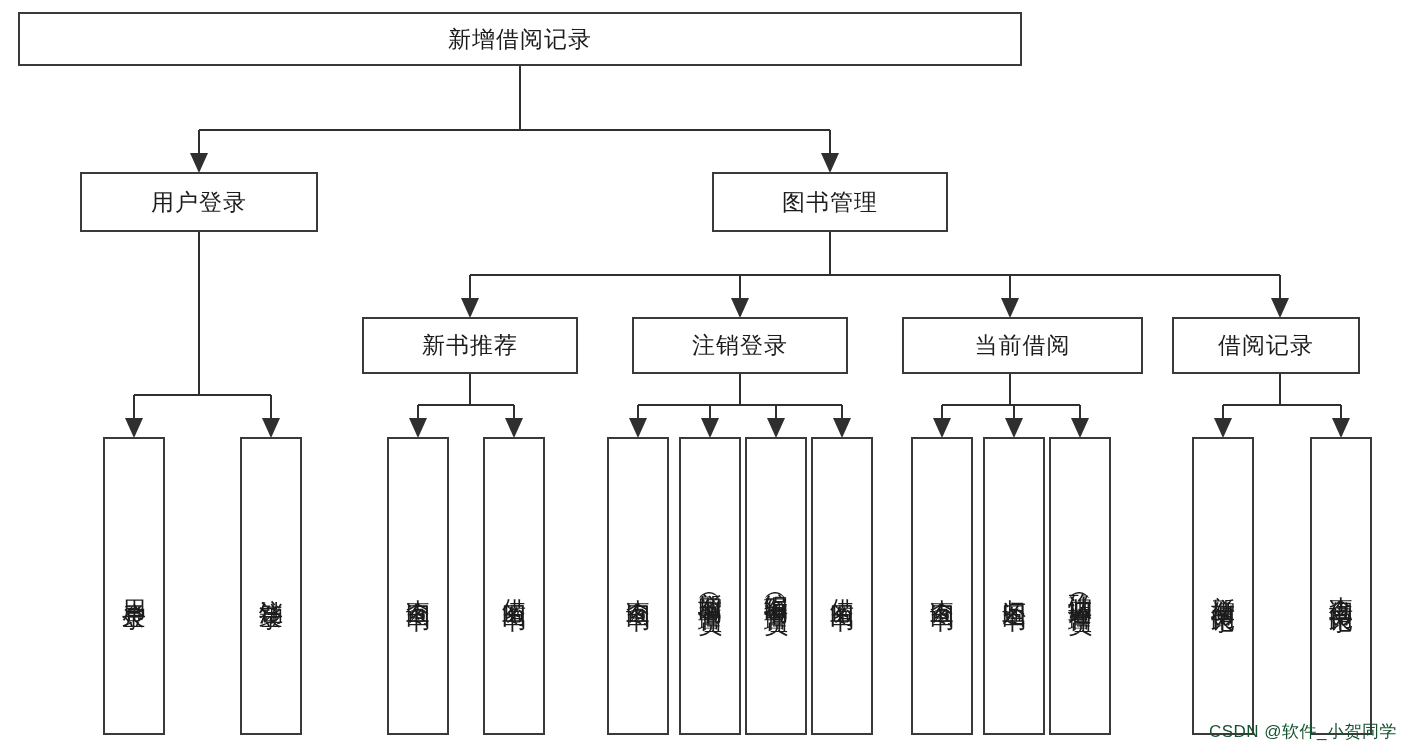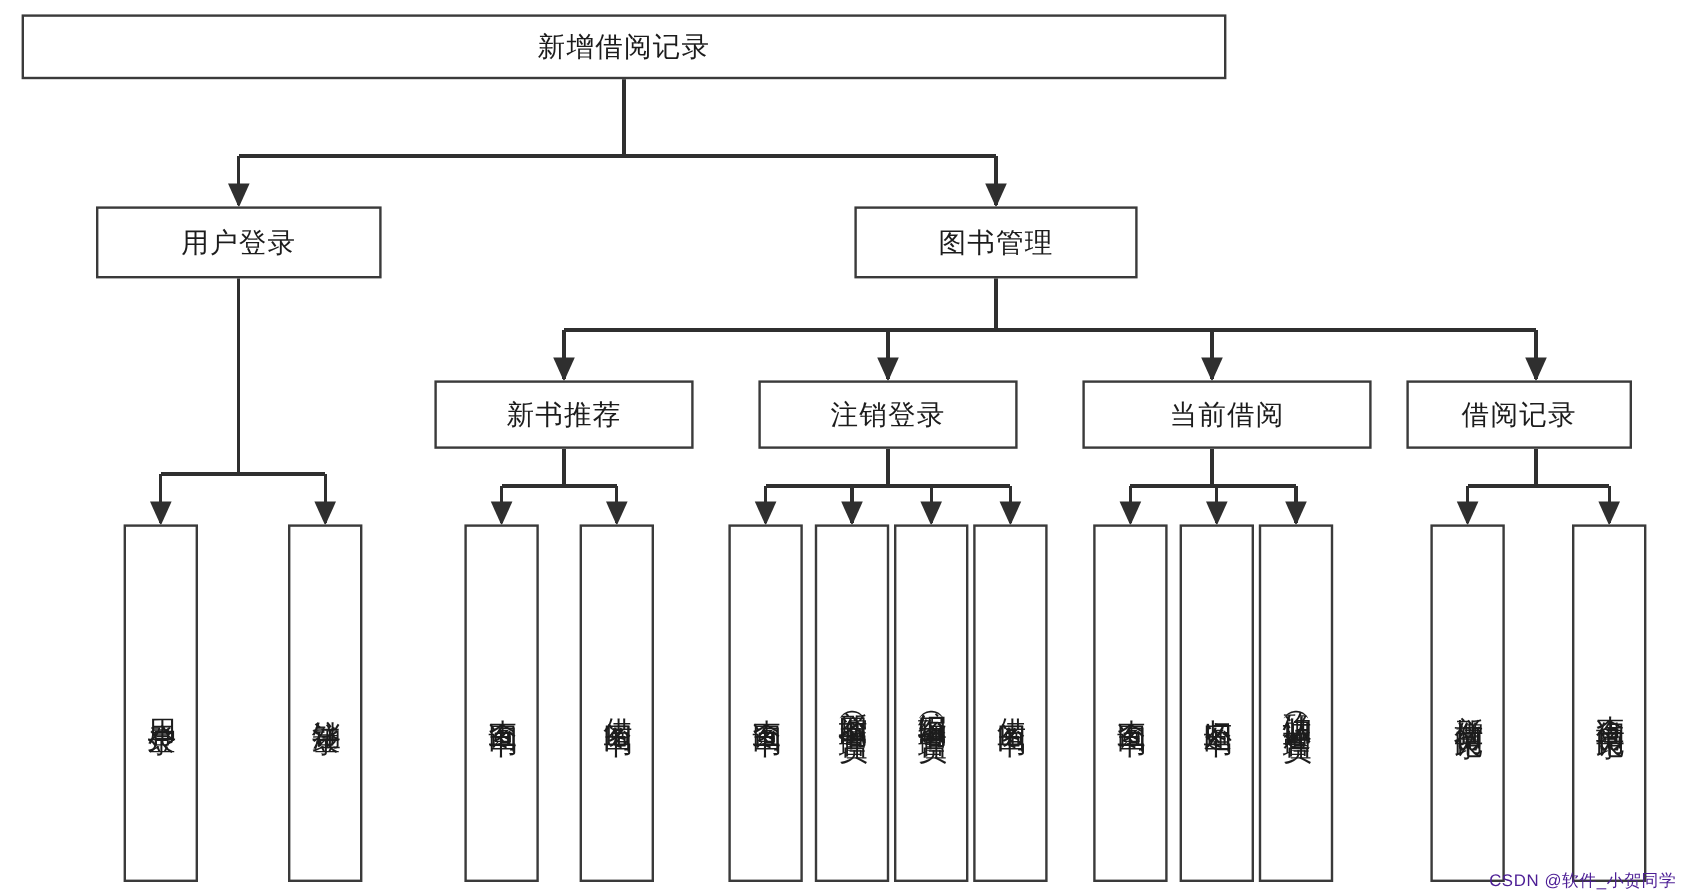--- a/index.html
+++ b/index.html
@@ -48,22 +48,22 @@
     line-height: 1;
     padding: 4px 0;
   }
   .node-label {
     white-space: nowrap;
   }
   .watermark {
     position: absolute;
     right: 8px;
     bottom: 4px;
-    font-size: 14px;
-    color: #4c1d95;
+    font-size: 17px;
+    color: #14532d;
     letter-spacing: 0.5px;
     white-space: nowrap;
     pointer-events: none;
   }
 </style>
 </head>
 <body>
 
 <div id="diagram-root">
 

